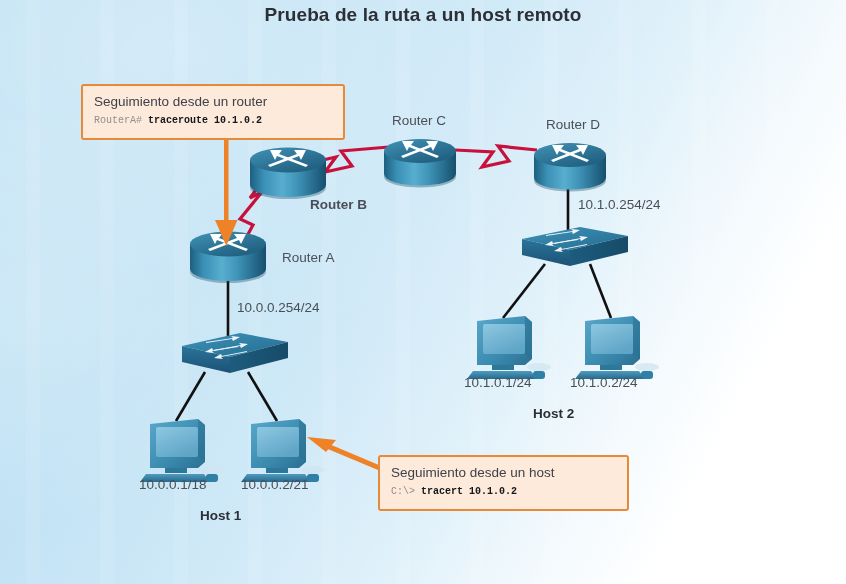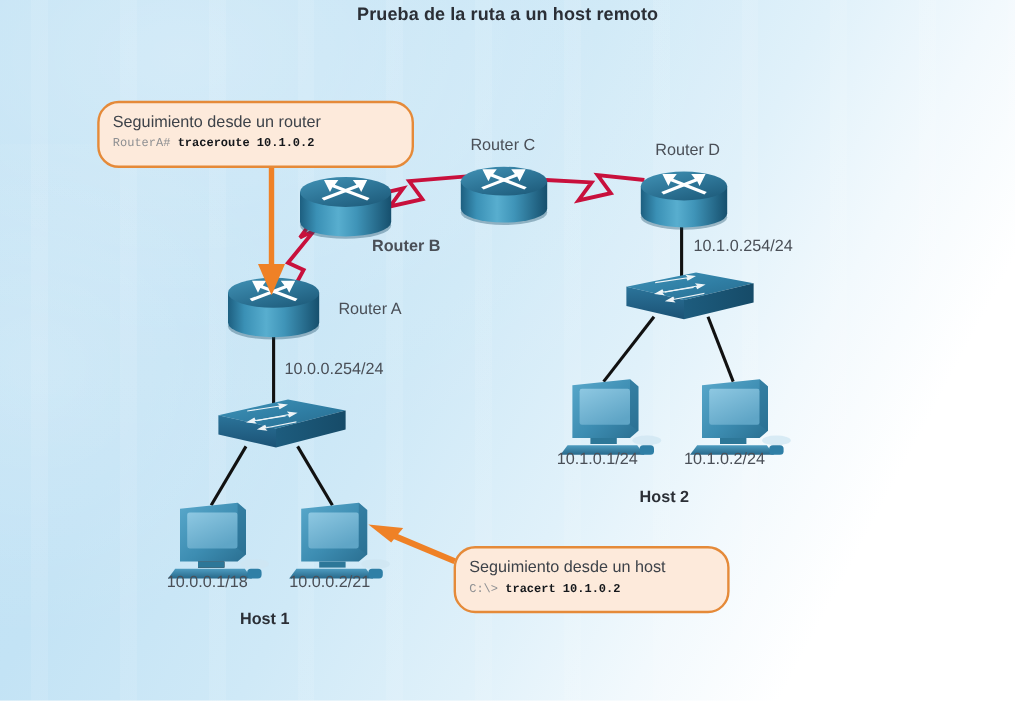--- a/index.html
+++ b/index.html
@@ -62,41 +62,41 @@
     width: 846px;
     height: 584px;
     overflow: visible;
   }
   #title {
     position: absolute;
     left: 0;
     top: 4px;
     width: 846px;
     text-align: center;
-    font-size: 15px;
+    font-size: 19px;
     font-weight: bold;
     color: #2b2f36;
     letter-spacing: .1px;
   }
   .node-label {
     position: absolute;
     font-size: 13.5px;
     color: #4a4f57;
     white-space: nowrap;
   }
   .node-label.bold {
     font-weight: bold;
     color: #2b2f36;
   }
   .callout {
     position: absolute;
     box-sizing: border-box;
     background: #fdeadb;
     border: 2px solid #e58a39;
-    border-radius: 18px;
+    border-radius: 3px;
     padding: 7px 19px 8px 11px;
   }
   .callout .line1 {
     font-size: 13.5px;
     color: #3d4249;
     white-space: nowrap;
     line-height: 17px;
   }
   .callout .line2 {
     font-family: "Liberation Mono", "DejaVu Sans Mono", monospace;
@@ -320,19 +320,19 @@
   <div class="node-label bold" style="left:200px; top:508px;">Host 1</div>
   <div class="node-label bold" style="left:533px; top:406px;">Host 2</div>
 
   <div class="callout" style="left:81px; top:84px; width:264px;">
     <div class="line1">Seguimiento desde un router</div>
     <div class="line2">
       <span class="prompt">RouterA#</span><span>&nbsp;</span><span class="cmd">traceroute 10.1.0.2</span>
     </div>
   </div>
 
-  <div class="callout" style="left:378px; top:455px; width:230px;">
+  <div class="callout" style="left:378px; top:455px; width:251px;">
     <div class="line1">Seguimiento desde un host</div>
     <div class="line2">
       <span class="prompt">C:\&gt;</span><span>&nbsp;</span><span class="cmd">tracert 10.1.0.2</span>
     </div>
   </div>
 </div>
 
 </body></html>

